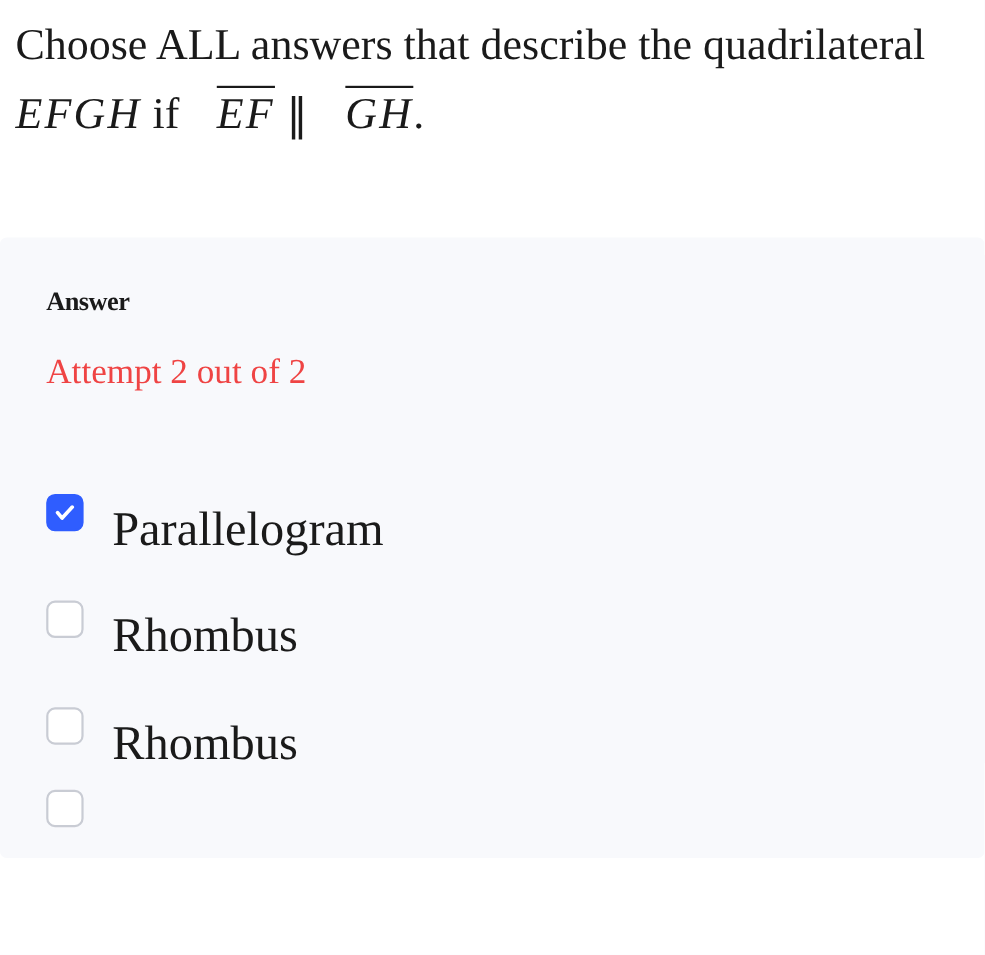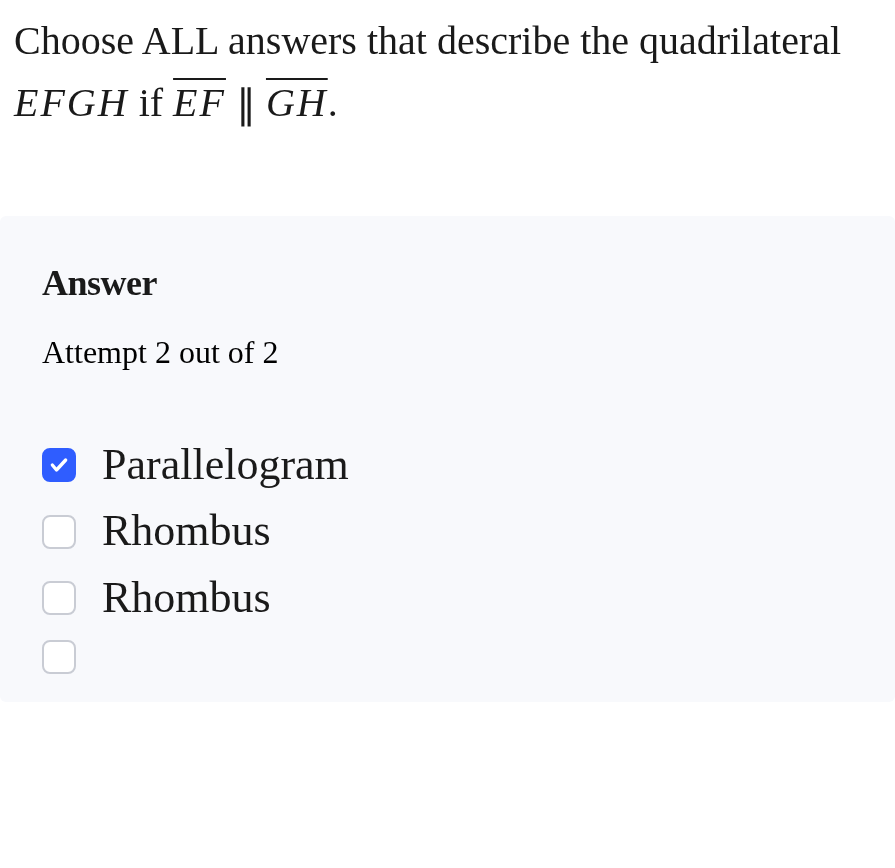--- a/index.html
+++ b/index.html
@@ -18,42 +18,43 @@
   }
   .math {
     font-style: italic;
     font-family: 'Times New Roman', Georgia, serif;
     letter-spacing: 2px;
     text-align: center;
   }
   .overline {
     text-decoration: overline;
     text-decoration-thickness: 2px;
+    margin-left: 24px;
   }
   .parallel {
     font-style: normal;
     display: inline-block;
     vertical-align: -2px;
   }
   .answer-box {
     margin-top: 80px;
     background: #f8f9fc;
     border-radius: 6px;
     padding: 46px 42px 10px 42px;
   }
   .answer-heading {
-    font-size: 36px;
+    font-size: 24px;
     font-weight: 700;
     margin: 0;
     letter-spacing: -0.5px;
   }
   .attempt {
     margin-top: 30px;
     font-size: 32px;
-    color: #000000;
+    color: #ef4444;
   }
   .options {
     margin-top: 70px;
   }
   .option-row {
     display: flex;
     align-items: center;
     gap: 26px;
     margin-bottom: 18px;
   }
@@ -77,20 +78,21 @@
     width: 20px;
     height: 20px;
     display: none;
   }
   .cb.checked svg {
     display: block;
   }
   .option-label {
     font-size: 44px;
     line-height: 1.1;
+    margin-top: 31px;
   }
 </style>
 </head>
 <body>
 
 <div class="question">
   <span>Choose ALL answers that describe the quadrilateral </span><span class="math">EFGH</span><span> if </span><span class="math overline">EF</span>
   <span class="parallel">∥</span>
   <span class="math overline">GH</span><span>.</span>
 </div>

